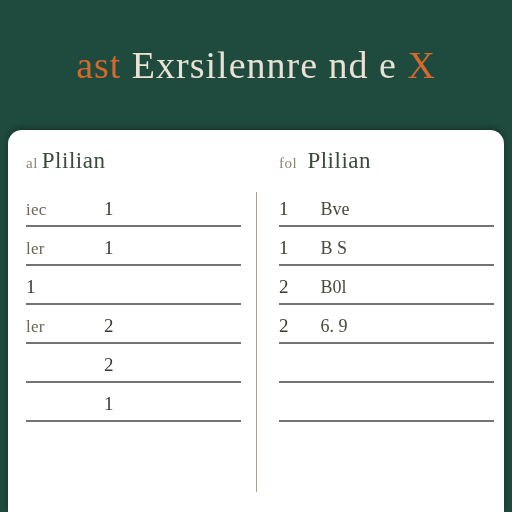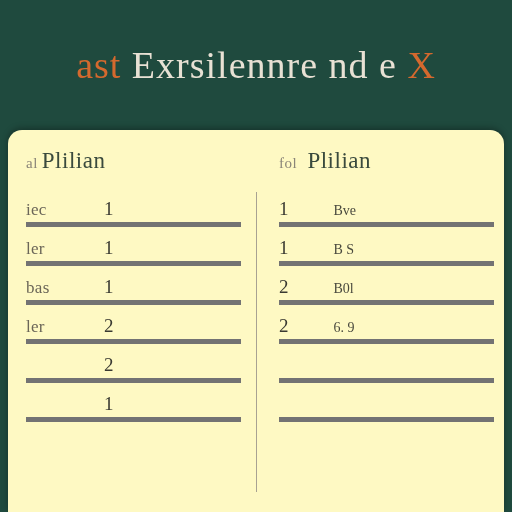--- a/index.html
+++ b/index.html
@@ -23,21 +23,21 @@
     font-size: 38px;
     color: #e8e1d4;
     font-weight: 300;
     letter-spacing: 1px;
     white-space: nowrap;
   }
   .title .accent {
     color: #d4692e;
   }
   .panel {
-    background: #fef9c3;
+    background: #ffffff;
     flex: 1;
     margin: 0 8px 0 8px;
     border-radius: 14px 14px 0 0;
     box-shadow: 0 -2px 6px rgba(0,0,0,0.3);
     display: flex;
     position: relative;
   }
   .panel::before {
     content: "";
     position: absolute;
@@ -61,39 +61,39 @@
     letter-spacing: 0.5px;
   }
   .col-header .small {
     font-size: 15px;
     color: #8a8578;
     margin-right: 4px;
   }
   .row {
     display: flex;
     align-items: baseline;
-    border-bottom: 5px solid #737373;
+    border-bottom: 2px solid #737373;
     height: 39px;
     padding-top: 10px;
   }
   .row-label {
     font-size: 17px;
     color: #6b6658;
     width: 78px;
     letter-spacing: 0.3px;
   }
   .row-num {
     font-size: 19px;
     color: #3a3a32;
     font-family: Georgia, serif;
   }
   .row-val {
-    font-size: 14px;
+    font-size: 18px;
     color: #4a4a3e;
-    margin-left: 45px;
+    margin-left: 32px;
   }
 </style>
 </head>
 <body>
 
 <div class="header">
   <div class="title">
     <span class="accent">ast</span><span> Exrsilennre nd e </span><span class="accent">X</span>
   </div>
 </div>
@@ -106,21 +106,20 @@
     </div>
     <div class="row">
       <span class="row-label">iec</span>
       <span class="row-num">1</span>
     </div>
     <div class="row">
       <span class="row-label">ler</span>
       <span class="row-num">1</span>
     </div>
     <div class="row">
-      <span class="row-label">bas</span>
       <span class="row-num">1</span>
     </div>
     <div class="row">
       <span class="row-label">ler</span>
       <span class="row-num">2</span>
     </div>
     <div class="row">
       <span class="row-label"></span>
       <span class="row-num">2</span>
     </div>

